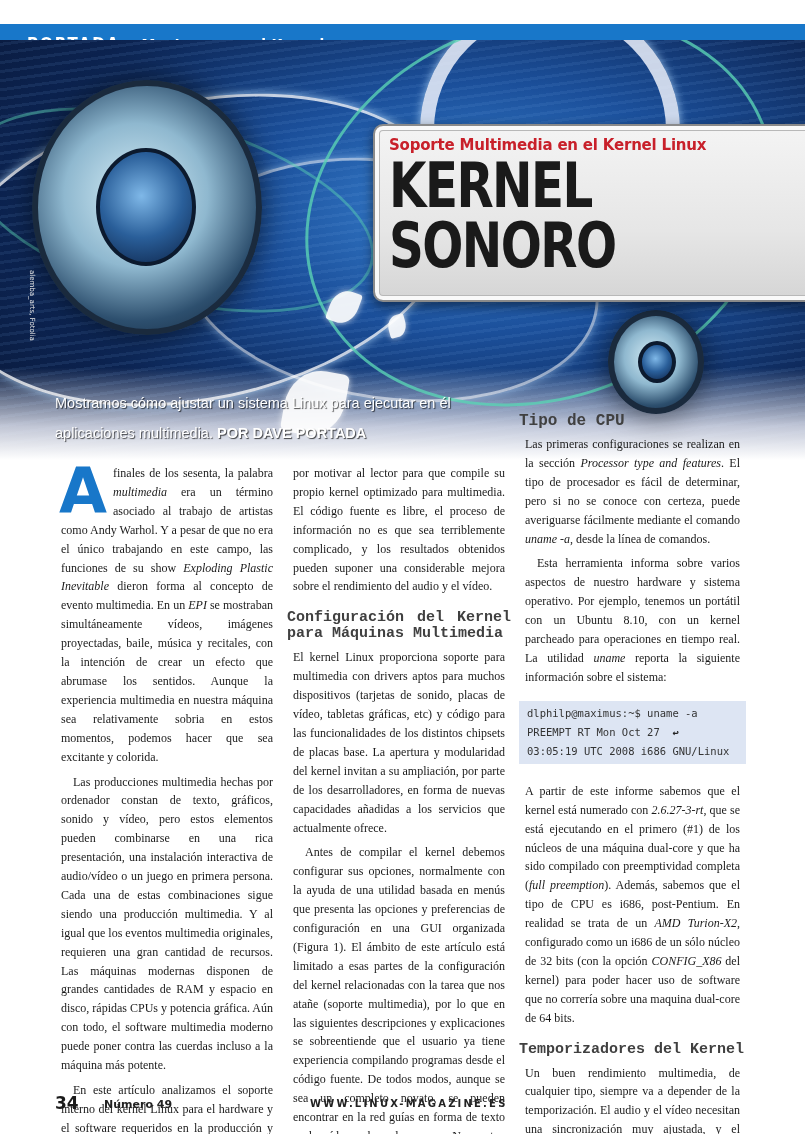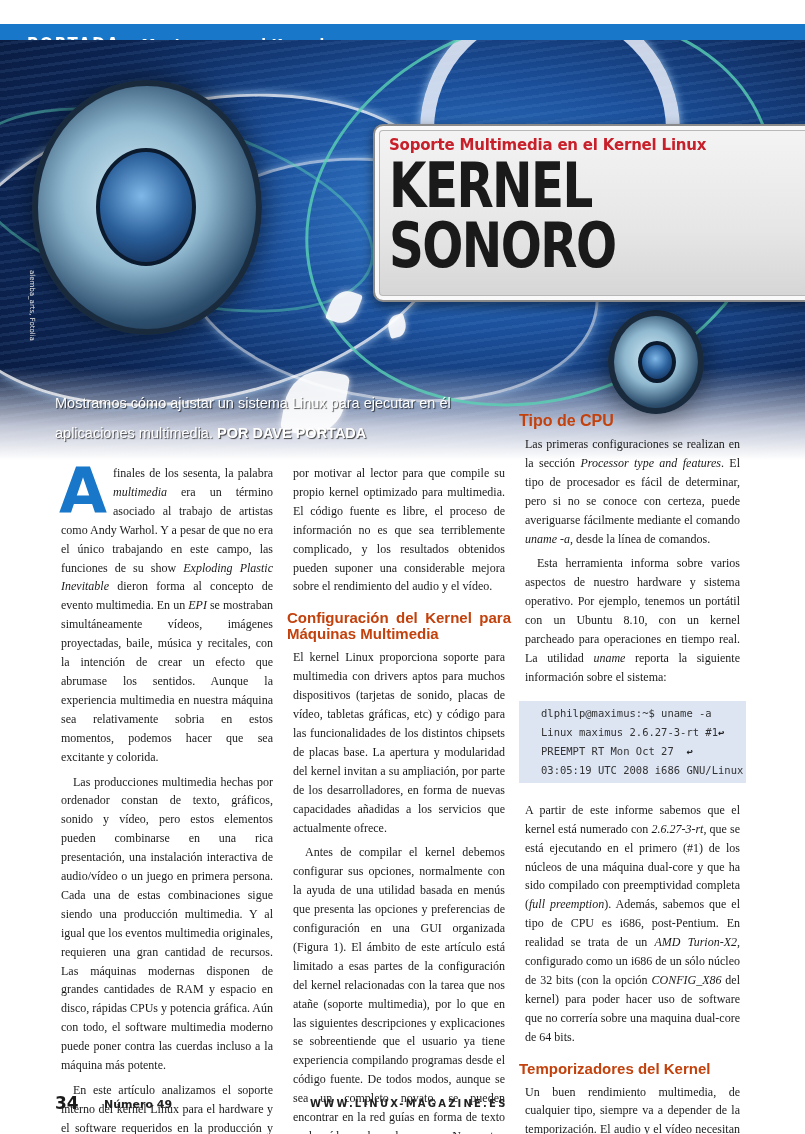--- a/index.html
+++ b/index.html
@@ -93,30 +93,30 @@
     .col p { margin: 6px; }
     .col p + p { text-indent: 12px; }
     .col em { font-style: italic; }
 
     .dropcap {
       float: left; font-family: "DejaVu Sans", sans-serif; font-weight: bold;
       color: #1877c9; font-size: 62px; line-height: 50px; margin: 2px 6px -2px -2px;
     }
 
     .subhead {
-      font-family: Liberation Sans, sans-serif; font-weight: bold;
-      font-size: 15px; line-height: 16px; color: #c2410c;
+      font-family: Liberation Mono, monospace; font-weight: bold;
+      font-size: 15px; line-height: 16px; color: #404040;
       margin: 14px 0 5px 0;
     }
     .col3 .subhead.first { margin-top: 0; font-size: 16px; }
 
     .code {
       background: #dde5f3;
       font-family: "DejaVu Sans Mono", monospace; font-size: 10.5px; line-height: 19px;
-      color: #333; padding: 3px 22px; margin: 14px 0 18px 0;
+      color: #333; padding: 3px 8px; margin: 14px 0 18px 0;
       white-space: pre;
     }
     .code .cont { font-weight: bold; color: #222; }
 
     .footer {
       position: absolute; left: 0; top: 1090px; width: 805px; height: 30px;
       font-family: "DejaVu Sans", sans-serif;
     }
     .page-num { position: absolute; left: 55px; top: 3px; font-weight: bold; font-size: 17px; }
     .issue { position: absolute; left: 104px; top: 8px; font-size: 11px; font-weight: bold; color: #222; }
@@ -175,21 +175,21 @@
   <p>por motivar al lector para que compile su propio kernel optimizado para multimedia. El código fuente es libre, el proceso de información no es que sea terriblemente complicado, y los resultados obtenidos pueden suponer una considerable mejora sobre el rendimiento del audio y el vídeo.</p>
   <div class="subhead">Configuración del Kernel para Máquinas Multimedia</div>
   <p>El kernel Linux proporciona soporte para multimedia con drivers aptos para muchos dispositivos (tarjetas de sonido, placas de vídeo, tabletas gráficas, etc) y código para las funcionalidades de los distintos chipsets de placas base. La apertura y modularidad del kernel invitan a su ampliación, por parte de los desarrolladores, en forma de nuevas capacidades añadidas a los servicios que actualmente ofrece.</p>
   <p>Antes de compilar el kernel debemos configurar sus opciones, normalmente con la ayuda de una utilidad basada en menús que presenta las opciones y preferencias de configuración en una GUI organizada (Figura 1). El ámbito de este artículo está limitado a esas partes de la configuración del kernel relacionadas con la tarea que nos atañe (soporte multimedia), por lo que en las siguientes descripciones y explicaciones se sobreentiende que el usuario ya tiene experiencia compilando programas desde el código fuente. De todos modos, aunque se sea un completo novato, se pueden encontrar en la red guías en forma de texto y de vídeo sobre el proceso. No es tan difícil y, si se es paciente y metódico, puede llegar a ser muy divertido.</p>
 </div>
 
 <div class="col col3">
   <div class="subhead first">Tipo de CPU</div>
   <p><span>Las primeras configuraciones se realizan en la sección </span><em>Processor type and features</em><span>. El tipo de procesador es fácil de determinar, pero si no se conoce con certeza, puede averiguarse fácilmente mediante el comando </span><em>uname -a</em><span>, desde la línea de comandos.</span></p>
   <p><span>Esta herramienta informa sobre varios aspectos de nuestro hardware y sistema operativo. Por ejemplo, tenemos un portátil con un Ubuntu 8.10, con un kernel parcheado para operaciones en tiempo real. La utilidad </span><em>uname</em><span> reporta la siguiente información sobre el sistema:</span></p>
-  <div class="code"><div><span>dlphilp@maximus:~$ uname -a</span></div><div><span>Linux maximus 2.6.27-3-rt #1</span><span class="cont">↩</span></div><div><span>PREEMPT RT Mon Oct 27  </span><span class="cont">↩</span></div><div><span>03:05:19 UTC 2008 i686 GNU/Linux</span></div></div>
+  <div class="code"><div><span>dlphilp@maximus:~$ uname -a</span></div><div><span>PREEMPT RT Mon Oct 27  </span><span class="cont">↩</span></div><div><span>03:05:19 UTC 2008 i686 GNU/Linux</span></div></div>
   <p style="text-indent:0"><span>A partir de este informe sabemos que el kernel está numerado con </span><em>2.6.27-3-rt</em><span>, que se está ejecutando en el primero (#1) de los núcleos de una máquina dual-core y que ha sido compilado con preemptividad completa (</span><em>full preemption</em><span>). Además, sabemos que el tipo de CPU es i686, post-Pentium. En realidad se trata de un </span><em>AMD Turion-X2</em><span>, configurado como un i686 de un sólo núcleo de 32 bits (con la opción </span><em>CONFIG_X86</em><span> del kernel) para poder hacer uso de software que no correría sobre una maquina dual-core de 64 bits.</span></p>
   <div class="subhead">Temporizadores del Kernel</div>
   <p style="text-indent:0">Un buen rendimiento multimedia, de cualquier tipo, siempre va a depender de la temporización. El audio y el vídeo necesitan una sincronización muy ajustada, y el sonido tiene que estar libre de pérdidas y de ruidos molestos. Por suerte, el moderno kernel Linux proporciona los componentes necesarios. Lo que</p>
 </div>
 
 <div class="footer">
   <span class="page-num">34</span>
   <span class="issue">Número 49</span>
   <span class="url">WWW.LINUX-MAGAZINE.ES</span>
 </div>

